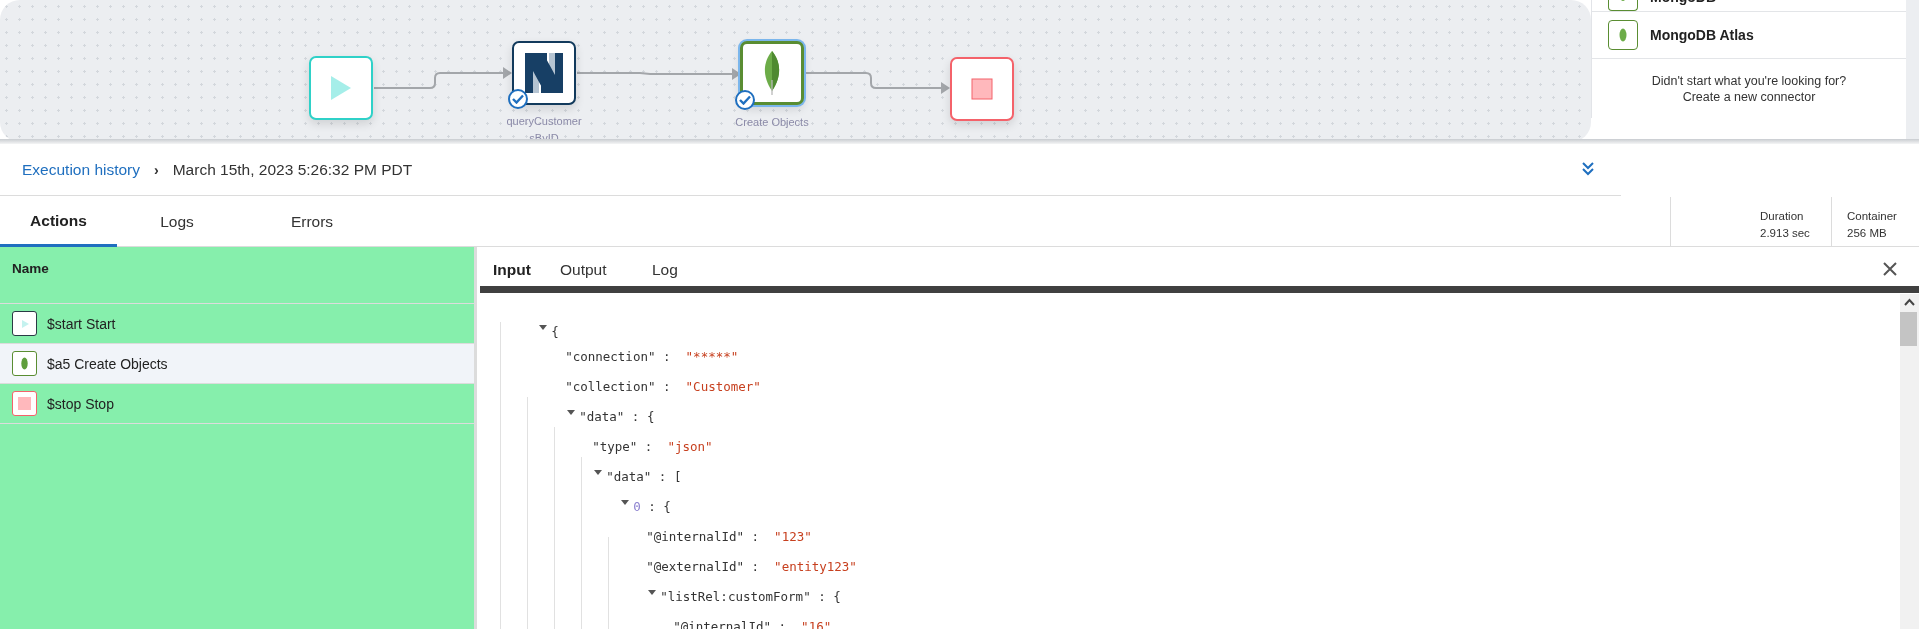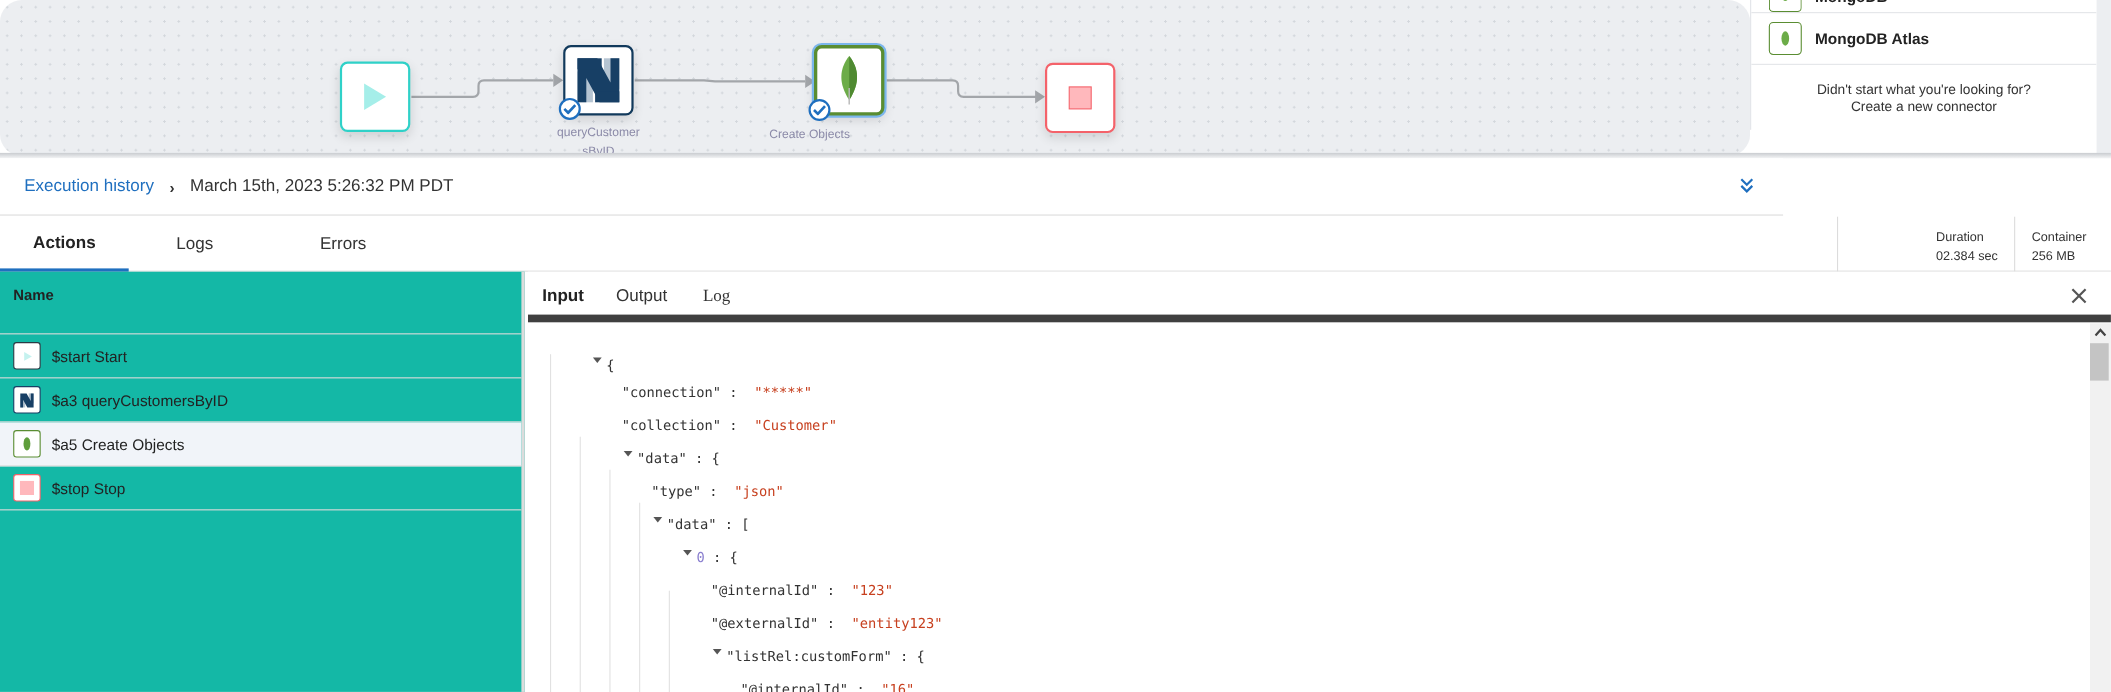--- a/index.html
+++ b/index.html
@@ -49,21 +49,21 @@
 
   
   .tabs-row { position: absolute; left: 0; top: 197px; width: 1919px; height: 50px; border-bottom: 1px solid #dcdcdc; background:#fff; }
   .tab { position: absolute; top: 0; height: 50px; display: flex; align-items: center; justify-content: center;
     font-size: 15.5px; color: #333; cursor: pointer; }
   .tab.active { font-weight: bold; color: #222; border-bottom: 3px solid #1f6fbf; height: 50px; }
   .stat { position: absolute; top: 0; height: 50px; padding: 11px 0 0 0; font-size: 11.5px; color: #333; line-height: 17px; }
   .stat-divider { position:absolute; top: 0; height: 50px; width:1px; background:#dcdcdc; }
 
   
-  .actions { position: absolute; left: 0; top: 247px; width: 477px; height: 382px; border-right: 3px solid #dcdcdc; background:#14b8a6; }
+  .actions { position: absolute; left: 0; top: 247px; width: 477px; height: 382px; border-right: 3px solid #dcdcdc; background:#86efac; }
   .actions-head { height: 57px; border-bottom: 1px solid #dcdcdc; padding: 14px 0 0 12px; font-size: 13.5px; font-weight: bold; color:#222; }
   .action-row { height: 40px; border-bottom: 1px solid #dcdcdc; display: flex; align-items: center; padding-left: 12px; cursor: pointer; }
   .action-row.selected { background: #f1f4f9; }
   .action-icon { width: 25px; height: 25px; border-radius: 3px; border: 1.5px solid #333; margin-right: 10px;
     display:flex; align-items:center; justify-content:center; background:#fff; }
   .action-label { font-size: 14px; color: #222; }
 
   
   .detail { position: absolute; left: 480px; top: 247px; width: 1439px; height: 382px; background:#fff; }
   .detail-tabs { height: 46px; border-bottom: 7px solid #404040; position: relative; }
@@ -132,21 +132,21 @@
       <path d="M11 1 C2 12 1 26 11 41 C21 26 20 12 11 1 Z" fill="#6cac48"></path>
       <path d="M11 1 C20 12 21 26 11 41 Z" fill="#4f8a31"></path>
       <line x1="11" y1="30" x2="11" y2="45" stroke="#b8b8b8" stroke-width="1.3"></line>
     </svg>
     <div class="check" style="left:-8px;bottom:-8px;">
       <svg width="12" height="10" viewBox="0 0 12 10">
           <path d="M1 5 L4.5 8.5 L11 1.5" fill="none" stroke="#1f6fbf" stroke-width="2.4"></path>
         </svg>
     </div>
   </div>
-  <div class="node-label" style="left:686px;top:114px;width:100px;">Create Objects</div>
+  <div class="node-label" style="left:722px;top:114px;width:100px;">Create Objects</div>
 
   <div class="node stop">
     <svg width="22" height="22" viewBox="0 0 22 22">
         <rect x="1" y="1" width="20" height="20" fill="#ffb8bc" stroke="#f4626a" stroke-width="1"></rect>
       </svg>
   </div>
 </div>
 
 <div class="connector-panel">
   <div class="conn-row first">
@@ -185,51 +185,41 @@
 </div>
 
 <div class="tabs-row">
   <div class="tab active" style="left:0;width:117px;">Actions</div>
   <div class="tab" style="left:117px;width:120px;">Logs</div>
   <div class="tab" style="left:252px;width:120px;">Errors</div>
 
   <div class="stat-divider" style="left:1670px;"></div>
   <div class="stat" style="left:1760px;">
     <div>Duration</div>
-    <div>02.384 sec</div>
+    <div>2.913 sec</div>
   </div>
   <div class="stat-divider" style="left:1831px;"></div>
   <div class="stat" style="left:1847px;">
     <div>Container</div>
     <div>256 MB</div>
   </div>
 </div>
 
 <div class="actions">
   <div class="actions-head">Name</div>
 
   <div class="action-row">
     <div class="action-icon" style="border-color:#2a3a44;">
       <svg width="10" height="10" viewBox="0 0 10 10">
           <polygon points="2,1 9,5 2,9" fill="#c5f2ef"></polygon>
         </svg>
     </div>
     <span class="action-label">$start Start</span>
   </div>
 
-  <div class="action-row">
-    <div class="action-icon" style="border-color:#173f65;">
-      <svg width="15" height="14" viewBox="0 0 46 44">
-        <rect x="4" y="14" width="14" height="28" fill="#b5c4d2"></rect>
-        <rect x="28" y="2" width="14" height="28" fill="#b5c4d2"></rect>
-        <polygon points="4,2 22,2 34,24 34,2 42,2 42,42 24,42 12,20 12,42 4,42" fill="#173f65"></polygon>
-      </svg>
-    </div>
-    <span class="action-label">$a3 queryCustomersByID</span>
-  </div>
 
   <div class="action-row selected">
     <div class="action-icon" style="border-color:#5a8d32;">
       <svg width="7" height="13" viewBox="0 0 7 13">
           <ellipse cx="3.5" cy="6.5" rx="3.2" ry="6" fill="#5f9e3c"></ellipse>
         </svg>
     </div>
     <span class="action-label">$a5 Create Objects</span>
   </div>
 
@@ -240,21 +230,21 @@
         </svg>
     </div>
     <span class="action-label">$stop Stop</span>
   </div>
 </div>
 
 <div class="detail">
   <div class="detail-tabs">
     <span class="dtab active" style="left:13px;">Input</span>
     <span class="dtab" style="left:80px;">Output</span>
-    <span class="dtab" style="left:159px;font-family:Liberation Serif, serif;">Log</span>
+    <span class="dtab" style="left:172px;">Log</span>
     <svg class="close-btn" viewBox="0 0 18 18">
       <path d="M3 3 L15 15 M15 3 L3 15" stroke="#555" stroke-width="2"></path>
     </svg>
   </div>
 
   <div class="json-view">
 
     <div class="guide" style="left:20px;top:28px;height:310px;"></div>
     <div class="guide" style="left:47px;top:103px;height:235px;"></div>
     <div class="guide" style="left:74px;top:133px;height:205px;"></div>

